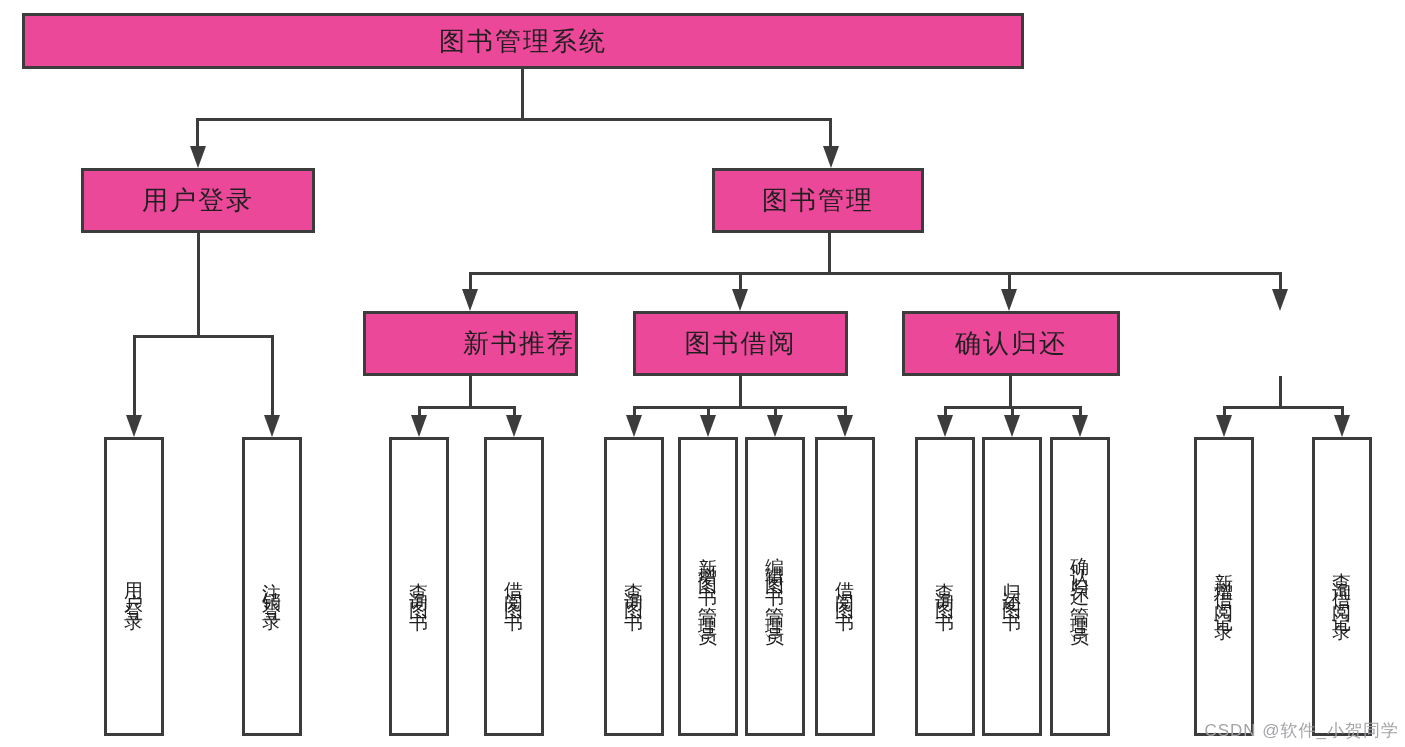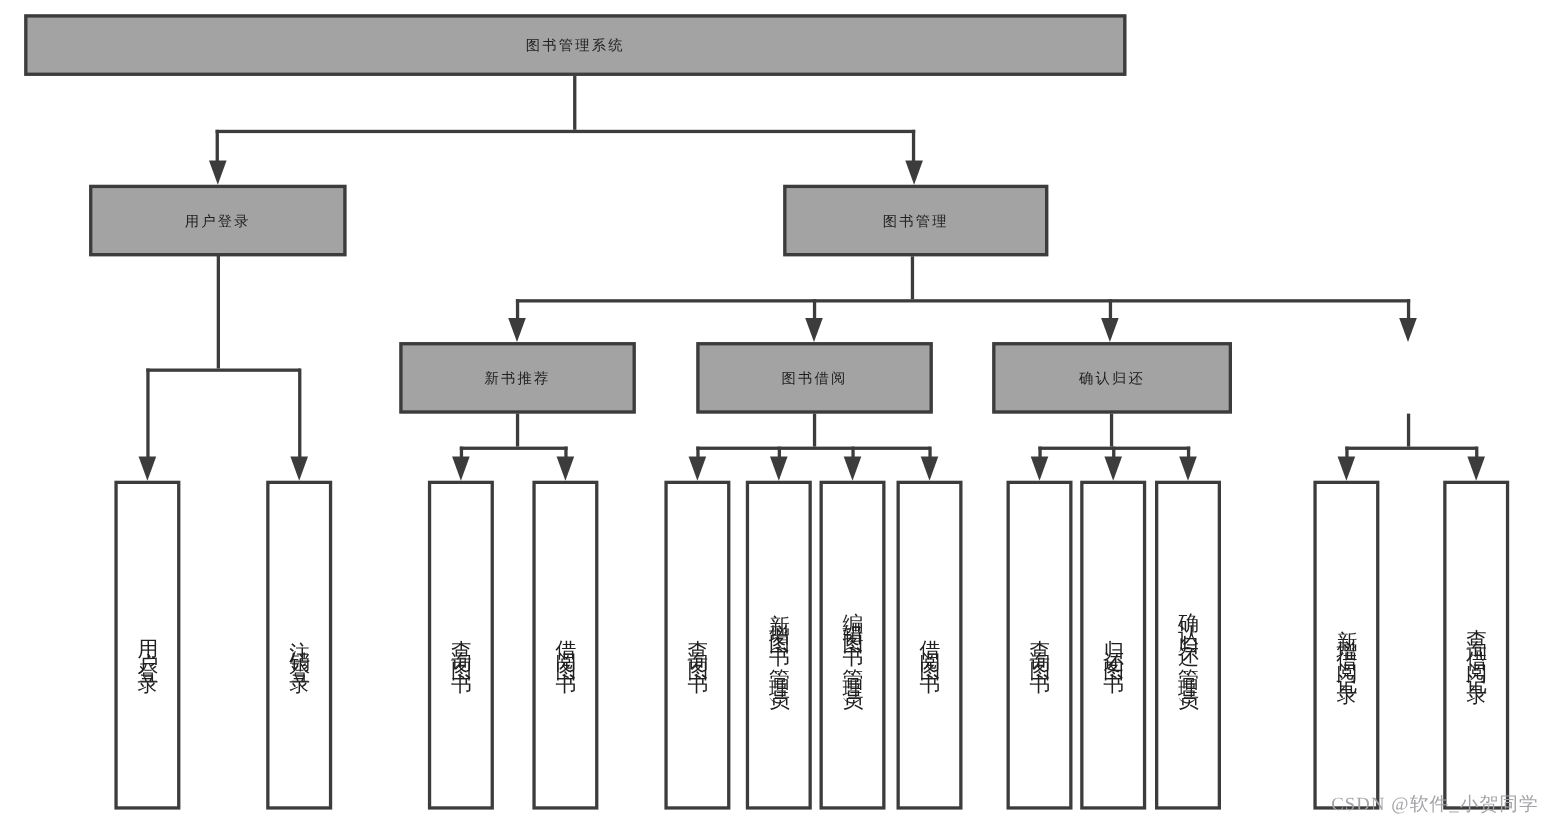--- a/index.html
+++ b/index.html
@@ -7,63 +7,63 @@
     --text:#1f1f1f;
     --wm:#a4a4a8;
     --bg:#ffffff;
   }
   html,body{margin:0;padding:0;background:#fff;}
   #canvas{
     position:relative;width:1405px;height:747px;background:var(--bg);
     font-family:"Liberation Sans","DejaVu Sans",sans-serif;overflow:hidden;
   }
   .node{
-    position:absolute;background:#a3a3a3;border:3px solid var(--line);
+    position:absolute;background:#ec4899;border:3px solid var(--line);
     box-sizing:border-box;display:flex;align-items:center;justify-content:center;
-    font-size:13px;color:var(--text);letter-spacing:2px;white-space:nowrap;
+    font-size:26px;color:var(--text);letter-spacing:2px;white-space:nowrap;
   }
   .leaf{
     position:absolute;top:437px;width:60px;height:299px;
     background:#fff;border:3px solid var(--line);box-sizing:border-box;
     display:flex;align-items:center;justify-content:center;
   }
   .vtext{
     writing-mode:vertical-rl;text-orientation:mixed;
     font-size:19px;line-height:1;letter-spacing:10px;color:var(--text);
   }
   .hline{position:absolute;height:3px;background:var(--line);}
   .vline{position:absolute;width:3px;background:var(--line);}
   .arrow{
     position:absolute;width:0;height:0;
     border-left:8px solid transparent;border-right:8px solid transparent;
     border-top:22px solid var(--line);
   }
   .watermark{
     position:absolute;right:6px;top:719px;font-size:17px;color:var(--wm);
-    letter-spacing:1px;white-space:nowrap;font-family:Liberation Serif, serif;
+    letter-spacing:1px;white-space:nowrap;
   }
 </style>
 </head>
 <body>
 
 <div id="canvas">
 
   <div class="node" style="left:22px;top:13px;width:1002px;height:56px;">
     <span>图书管理系统</span>
   </div>
 
   <div class="node" style="left:81px;top:168px;width:234px;height:65px;">
     <span>用户登录</span>
   </div>
 
-  <div class="node" style="left:712px;top:168px;width:241px;height:65px;">
+  <div class="node" style="left:712px;top:168px;width:212px;height:65px;">
     <span>图书管理</span>
   </div>
 
-  <div class="node" style="left:363px;top:311px;width:215px;height:65px;">
+  <div class="node" style="left:363px;top:311px;width:215px;height:65px;justify-content:flex-end;">
     <span>新书推荐</span>
   </div>
 
   <div class="node" style="left:633px;top:311px;width:215px;height:65px;">
     <span>图书借阅</span>
   </div>
 
   <div class="node" style="left:902px;top:311px;width:218px;height:65px;">
     <span>确认归还</span>
   </div>

